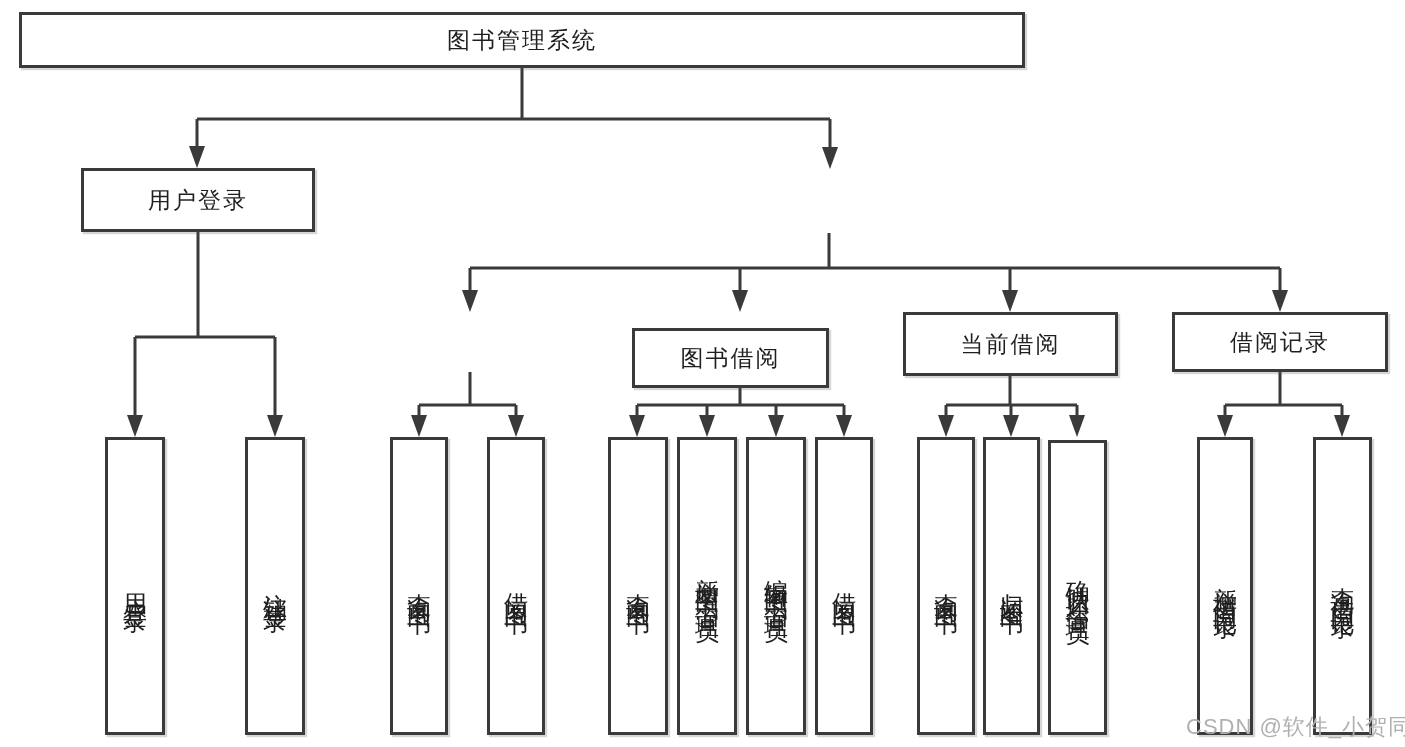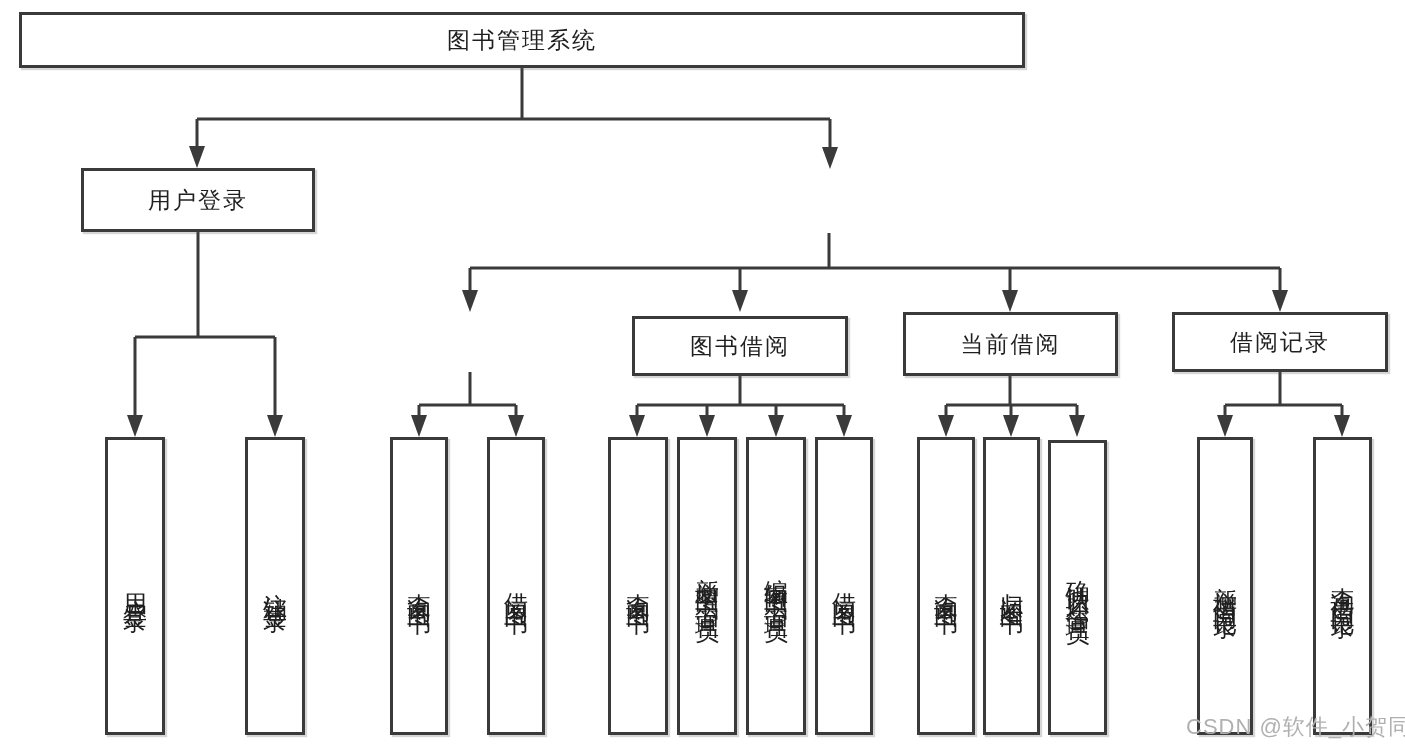--- a/index.html
+++ b/index.html
@@ -71,21 +71,21 @@
     </svg>
 
   <div class="box h" style="left:19px;top:12px;width:1006px;height:56px">
     <span>图书管理系统</span>
   </div>
 
   <div class="box h" style="left:81px;top:168px;width:234px;height:64px">
     <span>用户登录</span>
   </div>
 
-  <div class="box h" style="left:632px;top:316px;width:216px;height:60px">
+  <div class="box h" style="left:632px;top:328px;width:197px;height:60px">
     <span>图书借阅</span>
   </div>
   <div class="box h" style="left:903px;top:312px;width:215px;height:64px">
     <span>当前借阅</span>
   </div>
   <div class="box h" style="left:1172px;top:312px;width:216px;height:60px">
     <span>借阅记录</span>
   </div>
 
   <div class="box v" style="left:105px;top:437px;width:60px;height:298px">

